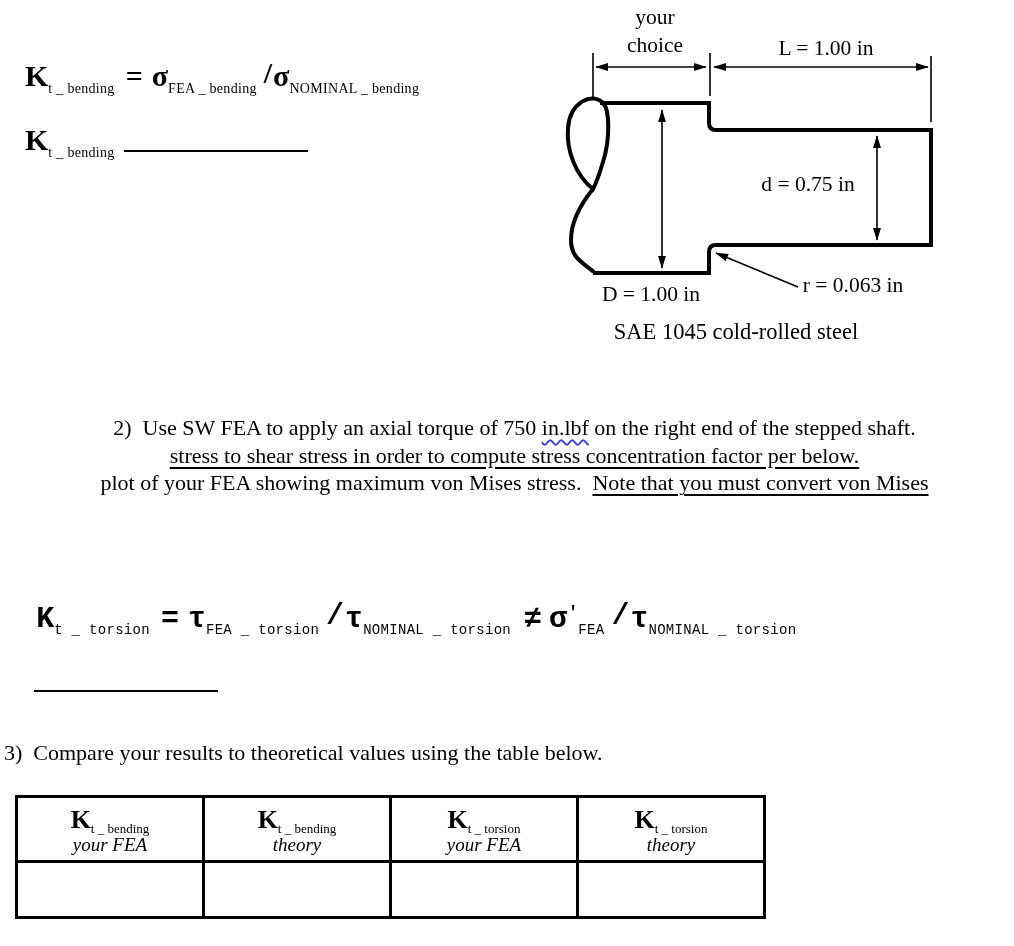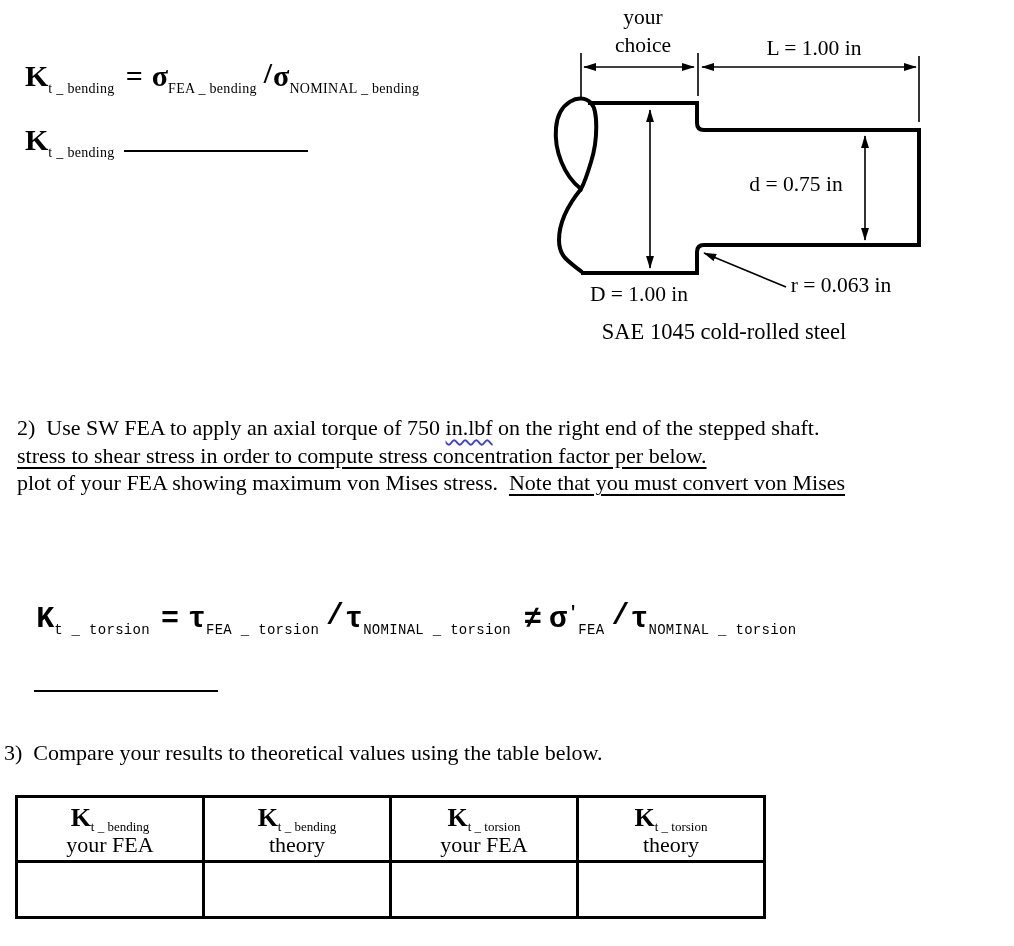--- a/index.html
+++ b/index.html
@@ -12,51 +12,51 @@
   .fmain  { font-size:30px; font-weight:600; }
   .fsub   { font-size:14px; font-weight:400; vertical-align:-7px; letter-spacing:.3px; white-space:pre; }
   .feq    { margin:0 9px 0 11px; }
   .fslash { vertical-align:3px; margin:0 1px 0 7px; }
   .fneq   { margin:0 7px 0 13px; }
   .fprime { font-size:17px; font-weight:600; vertical-align:10px; margin-left:1px; }
   .blank-line { display:inline-block; width:184px; height:4px;
                 border-bottom:2px solid #000; margin-left:9px; vertical-align:-2px; }
 
   
-  .pline { white-space:pre; font-size:22px; line-height:27.5px; }
+  .pline { white-space:pre; font-size:22px; line-height:27.5px;text-align:center; }
   .wavy  { text-decoration-line:underline; text-decoration-style:wavy;
            text-decoration-color:#4040d0; text-decoration-thickness:2px; text-underline-offset:4px; }
   .uline { text-decoration-line:underline; text-decoration-thickness:1.5px; text-underline-offset:4px; }
   .pk  { font-size:22px; }
   .pks { font-size:13px; vertical-align:-4px; }
 
   
   table.results { border-collapse:collapse; table-layout:fixed; width:751px; }
   table.results th, table.results td { border:3px solid #000; text-align:center; vertical-align:middle; }
   table.results th { height:65px; font-weight:400; padding-top:2px; }
   table.results td { height:56px; }
   .tk  { font-size:26px; font-weight:600; }
   .tks { font-size:13px; vertical-align:-5px; white-space:pre; }
-  .th-src { font-size:22px; margin-top:-3px; }
+  .th-src { font-size:19px; margin-top:-3px;font-style:italic; }
 
   
   #diagram svg text { font-family:"Liberation Serif","DejaVu Serif",serif; fill:#000; }
 </style>
 </head>
 <body>
 
 <div class="abs formula" style="left:17px; top:10px;">
   <span class="fmain">K</span><span class="fsub">t _ bending</span><span class="fmain feq">=</span><span class="fmain">σ</span><span class="fsub">FEA _ bending</span><span class="fmain fslash">/</span><span class="fmain">σ</span><span class="fsub">NOMINAL _ bending</span>
 </div>
 
 <div class="abs formula" style="left:17px; top:77px;">
   <span class="fmain">K</span><span class="fsub">t _ bending</span><span class="blank-line"></span>
 </div>
 
-<div class="abs" id="diagram" style="left:546px; top:0; width:456px; height:350px;">
+<div class="abs" id="diagram" style="left:558px; top:0; width:456px; height:350px;">
   <svg width="456" height="350" viewBox="0 0 456 350">
     <defs>
       <marker id="arr" markerWidth="13" markerHeight="9" refX="12.2" refY="4.5" orient="auto-start-reverse" markerUnits="userSpaceOnUse">
         <path d="M0,0.5 L13,4.5 L0,8.5 Z" fill="#000"></path>
       </marker>
     </defs>
 
     <path d="M 42,103 L 151,103 L 151,123 Q 151,130 158,130 L 373,130 L 373,245 L 158,245 Q 151,245 151,252 L 151,273 L 35,273" fill="none" stroke="#000" stroke-width="4"></path>
 
     <path d="M 35,189 C 18,176 8,150 10,128 C 12,102 34,92 45,103 C 52,110 52,140 45,162 C 42,172 39,182 35,189 Z" fill="none" stroke="#000" stroke-width="4"></path>

